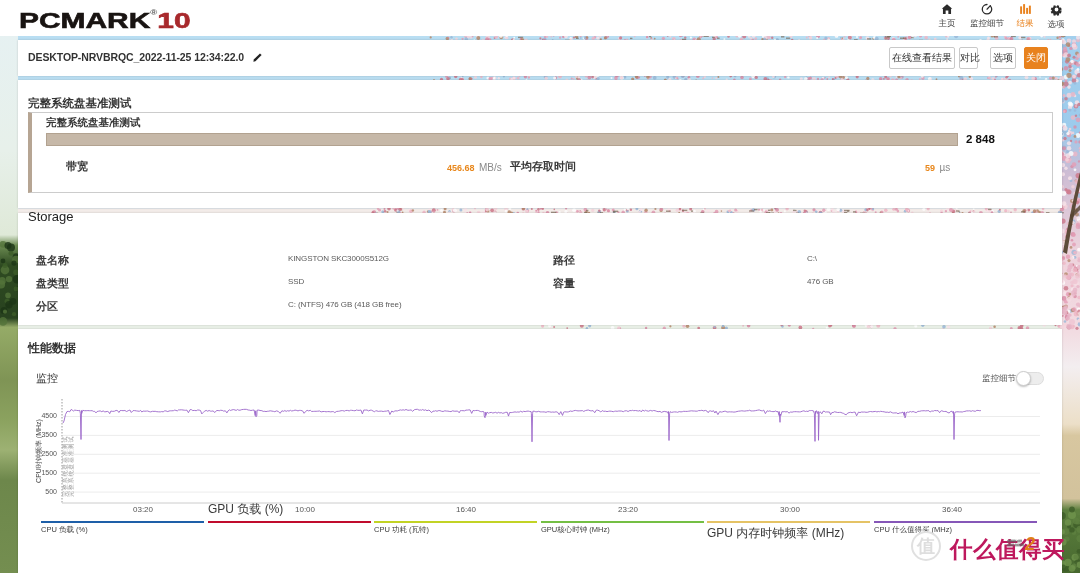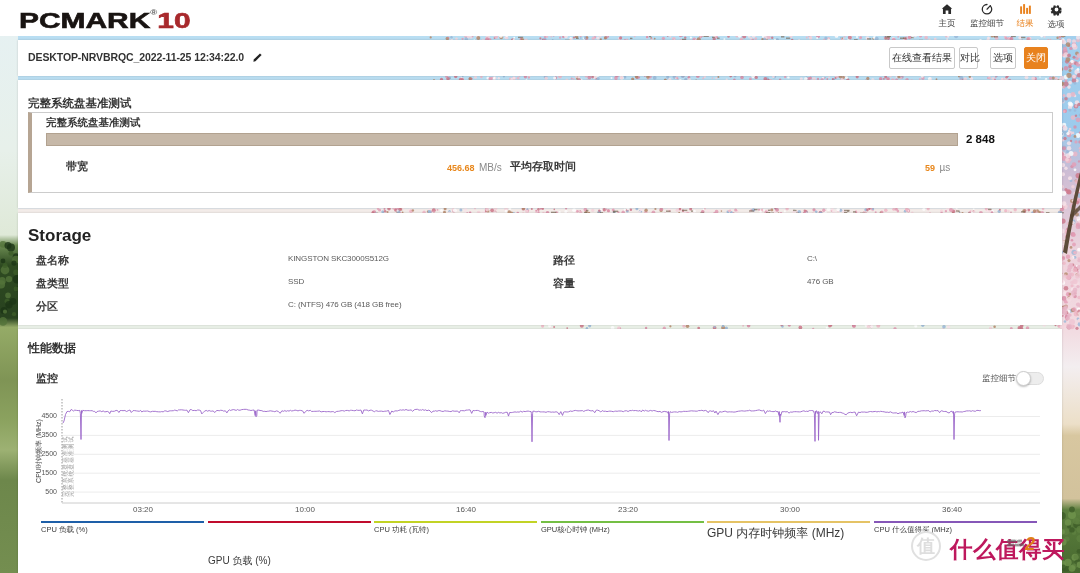--- a/index.html
+++ b/index.html
@@ -1348,35 +1348,35 @@
   <div style="position:absolute;left:14px;top:3px;font-size:10.5px;font-weight:bold;color:#333">完整系统盘基准测试</div>
   <div style="position:absolute;left:14px;top:20px;width:912px;height:13px;background:#c6b8a8;border:1px solid #b2a290"></div>
   <div style="position:absolute;left:934px;top:20px;font-size:11.5px;font-weight:bold;color:#111">2 848</div>
   <div style="position:absolute;left:34px;top:46px;" class="lab">带宽</div>
   <div style="position:absolute;left:415px;top:44px"><span class="orv">456.68</span> <span class="unit">MB/s</span></div>
   <div style="position:absolute;left:478px;top:46px" class="lab" style2="font-size:9.5px">平均存取时间</div>
   <div style="position:absolute;left:893px;top:44px"><span class="orv">59</span> <span class="unit">µs</span></div>
 </div>
 
 <div class="panel" style="top:213px;height:112px"></div>
-<div class="abs" style="left:28px;top:226px;font-size:17px;font-weight:bold;color:#222;z-index:6">Storage</div>
+<div class="abs" style="left:28px;top:209px;font-size:13px;font-weight:normal;color:#222;z-index:6">Storage</div>
 <div class="abs lab" style="left:36px;top:253px;z-index:6">盘名称</div>
 <div class="abs val" style="left:288px;top:254px;z-index:6">KINGSTON SKC3000S512G</div>
 <div class="abs lab" style="left:553px;top:253px;z-index:6">路径</div>
 <div class="abs val" style="left:807px;top:254px;z-index:6">C:\</div>
 <div class="abs lab" style="left:36px;top:276px;z-index:6">盘类型</div>
 <div class="abs val" style="left:288px;top:277px;z-index:6">SSD</div>
 <div class="abs lab" style="left:553px;top:276px;z-index:6">容量</div>
 <div class="abs val" style="left:807px;top:277px;z-index:6">476 GB</div>
 <div class="abs lab" style="left:36px;top:299px;z-index:6">分区</div>
 <div class="abs val" style="left:288px;top:300px;z-index:6">C: (NTFS) 476 GB (418 GB free)</div>
 
 <div class="panel" style="top:329px;height:244px"></div>
 <h3 class="abs" style="left:28px;top:340px;z-index:6;font-size:12px">性能数据</h3>
-<div class="abs" style="left:36px;top:371px;font-size:11px;font-weight:bold;color:#333;z-index:6">监控</div>
+<div class="abs" style="left:36px;top:371px;font-size:11px;font-weight:normal;color:#333;z-index:6">监控</div>
 <div class="abs" style="left:982px;top:373px;font-size:8.5px;color:#555;z-index:6">监控细节</div>
 <div class="abs" style="left:1017px;top:372px;width:27px;height:13px;background:#ededed;border:1px solid #ddd;border-radius:7px;z-index:6"></div>
 <div class="abs" style="left:1016px;top:371px;width:15px;height:15px;background:#fff;border:1px solid #ccc;border-radius:50%;box-shadow:0 1px 2px rgba(0,0,0,.25);z-index:7"></div>
 
 <svg class="abs" style="left:0;top:390px;z-index:6" width="1062" height="130" viewBox="0 0 1062 130">
   <g transform="translate(0,-390)">
     <g stroke="#ececec" stroke-width="1">
       <line x1="63" y1="416.5" x2="1040" y2="416.5"></line>
       <line x1="63" y1="435.4" x2="1040" y2="435.4"></line>
       <line x1="63" y1="454.3" x2="1040" y2="454.3"></line>
@@ -1403,21 +1403,21 @@
         <text x="790" y="512">30:00</text>
         <text x="952" y="512">36:40</text>
     </g>
     <polyline points="63.0,423.0 64.0,421.0 65.5,414.5 67.0,411.5 68.5,411.4 69.7,411.8 71.1,409.5 72.4,410.0 73.5,411.2 74.7,410.1 76.5,410.4 78.2,410.6 79.8,410.4 80.4,413.7 81.0,439.5 81.5,410.5 81.6,413.7 82.8,410.3 84.5,410.7 86.2,410.7 87.8,410.6 89.3,410.7 90.5,410.7 92.2,410.7 93.5,411.4 94.6,411.3 96.0,412.9 97.1,411.5 98.6,411.2 100.2,410.9 101.8,411.7 103.1,410.9 104.8,411.9 106.0,411.7 107.3,411.4 108.5,411.8 109.7,413.7 110.9,411.0 112.8,411.4 114.5,411.2 116.1,410.4 117.5,410.6 118.9,412.5 120.0,410.7 121.3,410.5 123.0,410.7 124.9,410.5 126.6,411.5 128.2,410.7 129.9,410.0 131.3,412.5 133.1,410.6 134.6,410.6 136.4,410.9 137.9,411.1 139.3,411.3 140.6,410.4 141.8,412.0 143.2,411.1 144.9,411.2 146.4,411.1 147.7,411.0 149.2,411.6 150.7,411.9 152.5,411.3 154.0,411.4 155.2,411.3 156.8,411.7 158.5,411.8 160.3,411.9 161.4,411.6 163.2,411.8 164.6,410.9 165.9,410.9 167.8,411.6 169.0,411.0 170.3,410.8 171.8,410.8 173.4,410.7 174.7,410.1 175.9,410.4 177.3,410.9 178.5,409.9 179.8,409.9 181.6,409.8 183.0,410.0 184.3,410.2 185.5,410.3 186.9,410.1 188.4,412.7 190.1,409.6 191.5,409.7 192.8,410.6 194.3,410.4 196.2,410.7 197.6,410.0 199.2,410.1 200.5,410.5 201.8,413.9 203.0,412.7 204.5,411.2 206.2,410.4 207.5,411.2 209.2,410.5 210.3,411.1 211.6,411.2 213.0,410.9 214.9,412.5 216.6,410.5 218.1,410.5 219.2,410.8 220.4,410.3 222.2,410.4 223.6,411.1 225.4,410.8 226.9,412.9 228.1,410.8 229.5,409.8 230.7,410.5 231.9,409.9 233.7,409.6 235.0,410.0 236.2,410.4 237.6,409.5 238.8,410.2 240.1,410.2 241.8,409.6 243.6,409.4 245.0,409.3 246.6,409.4 248.2,410.0 249.3,410.1 250.9,410.5 252.5,410.2 254.1,410.0 255.2,415.6 255.7,410.8 256.0,416.8 256.8,415.6 257.1,410.2 258.9,410.1 260.0,410.5 261.9,410.7 263.2,411.4 264.8,411.3 266.0,411.6 267.2,411.3 268.7,411.2 270.2,410.8 272.0,411.1 273.6,411.4 274.8,411.7 276.5,410.9 278.3,411.4 280.1,413.3 281.9,410.8 283.7,411.3 284.9,410.5 286.1,411.4 287.5,410.7 289.0,411.1 290.6,410.3 291.7,411.0 293.6,410.6 295.0,410.1 296.2,410.3 298.0,410.9 299.3,410.4 300.7,410.4 302.6,410.9 304.1,413.3 305.4,411.7 307.1,410.3 308.7,410.9 310.3,410.3 311.5,411.4 313.3,411.4 314.8,411.3 316.1,411.3 317.7,411.2 319.6,411.0 321.1,411.9 323.0,411.5 324.6,411.5 326.1,411.8 327.6,411.6 329.1,411.6 330.8,411.9 332.2,411.6 333.6,411.7 334.8,412.6 336.7,411.4 338.4,411.3 339.7,411.1 341.1,410.7 342.5,410.6 344.4,411.1 345.7,410.5 347.3,410.4 349.2,410.9 350.4,410.3 351.6,410.3 353.5,410.6 355.0,410.8 356.4,410.0 357.7,410.3 359.1,410.4 360.9,410.0 362.4,413.9 363.8,410.0 365.3,410.1 367.0,410.0 368.6,410.9 370.1,410.2 371.5,410.2 373.2,411.1 374.5,411.9 375.7,410.7 376.8,410.9 378.5,411.4 379.8,411.2 381.3,411.1 383.2,411.5 384.8,411.2 386.6,411.1 388.5,410.5 389.9,414.5 391.8,411.0 393.5,412.1 394.7,410.8 395.8,410.9 397.4,410.9 398.8,410.4 400.4,409.9 401.7,410.2 403.1,409.8 404.5,410.2 406.0,409.5 407.9,410.3 409.3,410.2 411.1,409.9 412.6,411.3 414.4,409.7 415.9,409.4 417.5,409.3 419.1,410.2 420.3,409.9 421.5,410.2 422.7,409.5 424.1,410.4 425.4,409.8 427.0,410.7 428.8,410.1 430.0,410.8 431.6,412.7 433.0,411.1 434.4,411.2 435.6,410.7 437.0,411.3 438.2,410.7 439.9,410.6 441.3,411.2 443.1,411.5 444.8,410.8 446.7,411.1 447.9,411.1 449.8,411.5 451.0,411.6 452.6,410.8 454.2,411.2 456.0,411.2 457.6,411.0 459.2,412.8 460.4,410.6 461.5,410.6 463.0,410.7 464.6,410.8 466.0,410.1 467.4,410.1 468.8,409.9 470.1,409.9 471.7,413.4 473.1,410.4 474.3,410.7 475.6,410.5 477.3,410.4 478.8,410.7 480.3,411.5 481.7,411.7 482.9,411.5 484.1,412.0 484.2,415.6 485.0,417.7 485.7,412.2 485.8,415.6 487.1,412.1 488.4,413.2 489.6,412.7 491.3,412.4 492.8,413.0 494.2,412.7 495.7,412.3 497.0,413.2 498.7,412.3 499.9,413.0 501.2,412.6 502.7,413.3 504.2,412.9 505.7,412.3 507.3,412.3 508.5,416.1 509.6,412.5 511.2,412.6 512.6,412.4 513.9,412.1 515.0,411.9 516.6,412.2 517.9,411.9 519.1,412.2 520.7,411.2 522.2,412.1 523.6,411.3 525.2,411.6 526.9,411.2 528.2,411.1 529.5,411.4 531.1,411.6 531.4,413.7 532.0,441.8 532.6,413.7 532.9,411.2 534.2,411.2 535.8,411.8 537.0,411.8 538.7,411.3 540.1,411.9 541.4,411.9 542.6,411.9 544.2,411.9 546.0,412.3 547.6,411.7 549.5,411.8 551.2,412.2 552.7,412.0 554.2,412.2 556.1,411.8 557.5,412.2 559.2,414.6 560.8,411.6 562.5,415.4 563.6,412.2 564.8,411.8 566.1,411.9 567.2,412.0 568.6,411.8 570.4,411.0 572.1,411.4 573.6,410.8 575.3,410.4 576.8,410.7 578.0,410.9 579.8,410.8 581.0,410.8 582.4,410.6 583.7,411.4 585.4,410.6 587.0,410.2 588.3,410.0 590.1,410.7 591.2,410.9 593.1,410.6 594.7,412.7 596.4,410.1 597.6,410.2 599.1,410.7 600.8,412.0 602.2,410.6 603.7,411.3 605.5,411.2 607.0,411.6 608.6,411.3 609.9,411.1 611.7,411.3 613.3,411.7 614.5,411.3 615.7,411.1 617.1,411.3 618.7,411.0 620.0,411.0 621.7,411.1 623.3,411.7 624.5,411.0 626.4,410.7 628.1,411.5 629.9,410.5 631.3,410.7 632.6,410.3 633.7,410.7 635.4,410.5 637.2,410.8 638.5,411.0 640.1,410.5 641.3,411.9 642.6,410.0 644.3,411.1 645.4,410.3 646.7,410.8 648.5,411.2 650.4,410.4 652.2,411.0 653.4,410.5 655.1,410.7 656.3,411.2 658.1,411.7 660.0,411.4 661.5,412.4 663.0,411.7 664.8,411.4 666.1,411.9 667.2,411.7 668.4,413.7 668.5,411.5 669.0,440.5 669.6,413.7 670.1,411.7 671.6,412.4 673.4,412.0 674.6,411.9 676.4,412.0 677.6,412.3 679.2,411.6 681.0,411.9 682.3,411.7 683.7,411.3 685.4,411.4 687.3,411.4 688.7,411.2 690.1,411.0 691.4,410.8 693.1,411.0 694.4,411.0 696.1,411.2 697.4,411.1 698.5,410.6 700.3,410.6 701.8,410.3 703.7,410.9 705.4,410.4 707.0,411.1 708.2,412.7 709.4,410.9 710.7,410.9 712.0,411.5 713.5,410.7 714.9,413.0 716.0,411.1 717.9,414.6 719.7,411.6 721.3,412.1 722.6,411.8 724.2,411.3 725.7,411.3 727.0,412.0 728.1,412.0 729.2,411.8 730.6,411.9 732.2,411.9 733.9,412.1 735.7,411.9 737.0,411.5 738.6,411.2 740.3,411.0 741.8,410.8 743.3,411.0 744.8,411.1 746.6,410.8 748.4,410.7 749.7,410.2 751.0,411.0 752.5,410.9 753.9,410.9 755.7,410.6 757.6,410.2 759.2,409.9 761.1,410.7 762.6,410.8 763.7,410.1 765.4,413.6 767.2,410.8 768.5,411.3 769.8,410.9 771.4,411.5 772.9,411.6 774.1,411.6 775.7,411.0 776.9,411.7 778.0,411.6 779.2,415.6 779.2,411.5 780.0,422.3 780.4,414.0 780.8,415.6 781.9,411.7 783.1,411.8 784.4,411.6 785.9,411.9 787.3,411.6 789.0,413.1 790.6,412.0 792.1,412.2 793.2,411.8 794.6,411.7 796.4,411.7 797.8,411.8 799.5,411.9 800.7,411.8 802.3,411.2 803.9,410.8 805.4,411.5 806.6,411.2 808.0,411.5 809.3,410.6 810.5,410.6 811.6,410.5 813.5,410.9 814.4,413.7 815.0,441.4 815.4,411.3 815.6,413.7 816.5,410.7 817.9,413.7 818.3,411.4 818.5,440.3 819.1,413.7 820.2,411.7 821.8,413.8 823.0,411.3 824.1,411.2 825.5,412.1 826.7,411.9 828.0,412.0 829.5,412.0 830.6,414.7 831.9,412.5 833.1,412.6 834.4,411.8 836.0,412.1 837.7,412.5 839.5,412.4 840.8,412.4 842.5,413.1 843.6,413.4 844.9,414.3 846.2,414.8 847.7,413.1 849.1,412.6 850.6,412.3 852.1,412.7 853.3,412.3 855.1,412.1 856.6,415.8 858.5,412.1 860.0,412.6 861.5,412.0 863.2,412.1 864.5,412.0 866.0,412.3 867.8,412.2 869.2,411.7 870.4,411.5 872.3,411.8 874.0,411.6 875.4,411.4 876.9,411.9 878.3,411.5 879.5,411.7 880.6,411.3 882.4,411.6 884.1,411.8 886.0,412.3 887.2,412.1 888.9,412.5 890.4,411.8 892.3,412.8 893.4,413.0 894.8,412.9 896.7,412.9 898.0,413.8 899.1,413.1 900.6,412.9 901.9,412.7 903.0,412.0 904.2,415.6 904.5,411.9 905.0,417.9 905.8,415.6 906.1,412.7 907.4,412.1 908.7,412.3 910.4,411.5 911.5,412.0 913.1,411.5 914.6,412.1 916.2,412.6 917.9,411.4 919.7,411.3 921.5,410.8 922.9,410.8 924.2,410.7 925.7,410.9 927.2,410.7 928.9,410.7 930.1,412.0 931.7,411.0 933.5,411.1 934.6,410.5 936.3,410.7 938.1,410.6 939.6,412.7 940.7,411.2 941.8,410.7 943.2,411.4 944.3,411.5 946.0,411.4 947.9,412.6 949.2,413.0 950.4,411.6 952.1,411.2 953.4,413.7 953.5,411.5 954.0,439.5 954.6,413.7 955.2,412.0 956.6,411.8 958.1,411.8 959.4,411.9 960.9,411.9 962.3,412.0 963.5,411.6 964.9,411.4 966.6,410.9 968.4,410.9 969.7,410.8 971.2,411.3 972.4,410.7 973.7,411.0 975.3,411.3 976.8,410.4 978.1,410.4 979.2,410.7 980.9,410.6" fill="none" stroke="#9b66c9" stroke-width="0.9"></polyline>
   </g>
 </svg>
 
 <div class="abs" style="left:41px;top:520.5px;width:163px;height:2.5px;background:#1e5fa8;z-index:6"></div>
 <div class="abs" style="left:41px;top:525px;font-size:7.5px;color:#3a3a3a;z-index:6">CPU 负载 (%)</div>
 <div class="abs" style="left:208px;top:520.5px;width:163px;height:2.5px;background:#c00c2d;z-index:6"></div>
-<div class="abs" style="left:208px;top:554px;font-size:10px;color:#3a3a3a;z-index:6">GPU 负载 (%)</div>
+<div class="abs" style="left:208px;top:501px;font-size:12px;color:#3a3a3a;z-index:6">GPU 负载 (%)</div>
 <div class="abs" style="left:374px;top:520.5px;width:163px;height:2.5px;background:#c2d325;z-index:6"></div>
 <div class="abs" style="left:374px;top:525px;font-size:7.5px;color:#3a3a3a;z-index:6">CPU 功耗 (瓦特)</div>
 <div class="abs" style="left:541px;top:520.5px;width:163px;height:2.5px;background:#74bf44;z-index:6"></div>
 <div class="abs" style="left:541px;top:525px;font-size:7.5px;color:#3a3a3a;z-index:6">GPU核心时钟 (MHz)</div>
 <div class="abs" style="left:707px;top:520.5px;width:163px;height:2.5px;background:#e5c365;z-index:6"></div>
 <div class="abs" style="left:707px;top:525px;font-size:12px;color:#3a3a3a;z-index:6">GPU 内存时钟频率 (MHz)</div>
 <div class="abs" style="left:874px;top:520.5px;width:163px;height:2.5px;background:#8657b8;z-index:6"></div>
 <div class="abs" style="left:874px;top:525px;font-size:7.5px;color:#3a3a3a;z-index:6">CPU 什么值得买 (MHz)</div>
 
 <div class="abs" style="left:911px;top:531px;width:30px;height:30px;border:2.5px solid #e0e0e0;border-radius:50%;z-index:7;color:#dedede;font-size:18px;font-weight:bold;text-align:center;line-height:26px">值</div>

